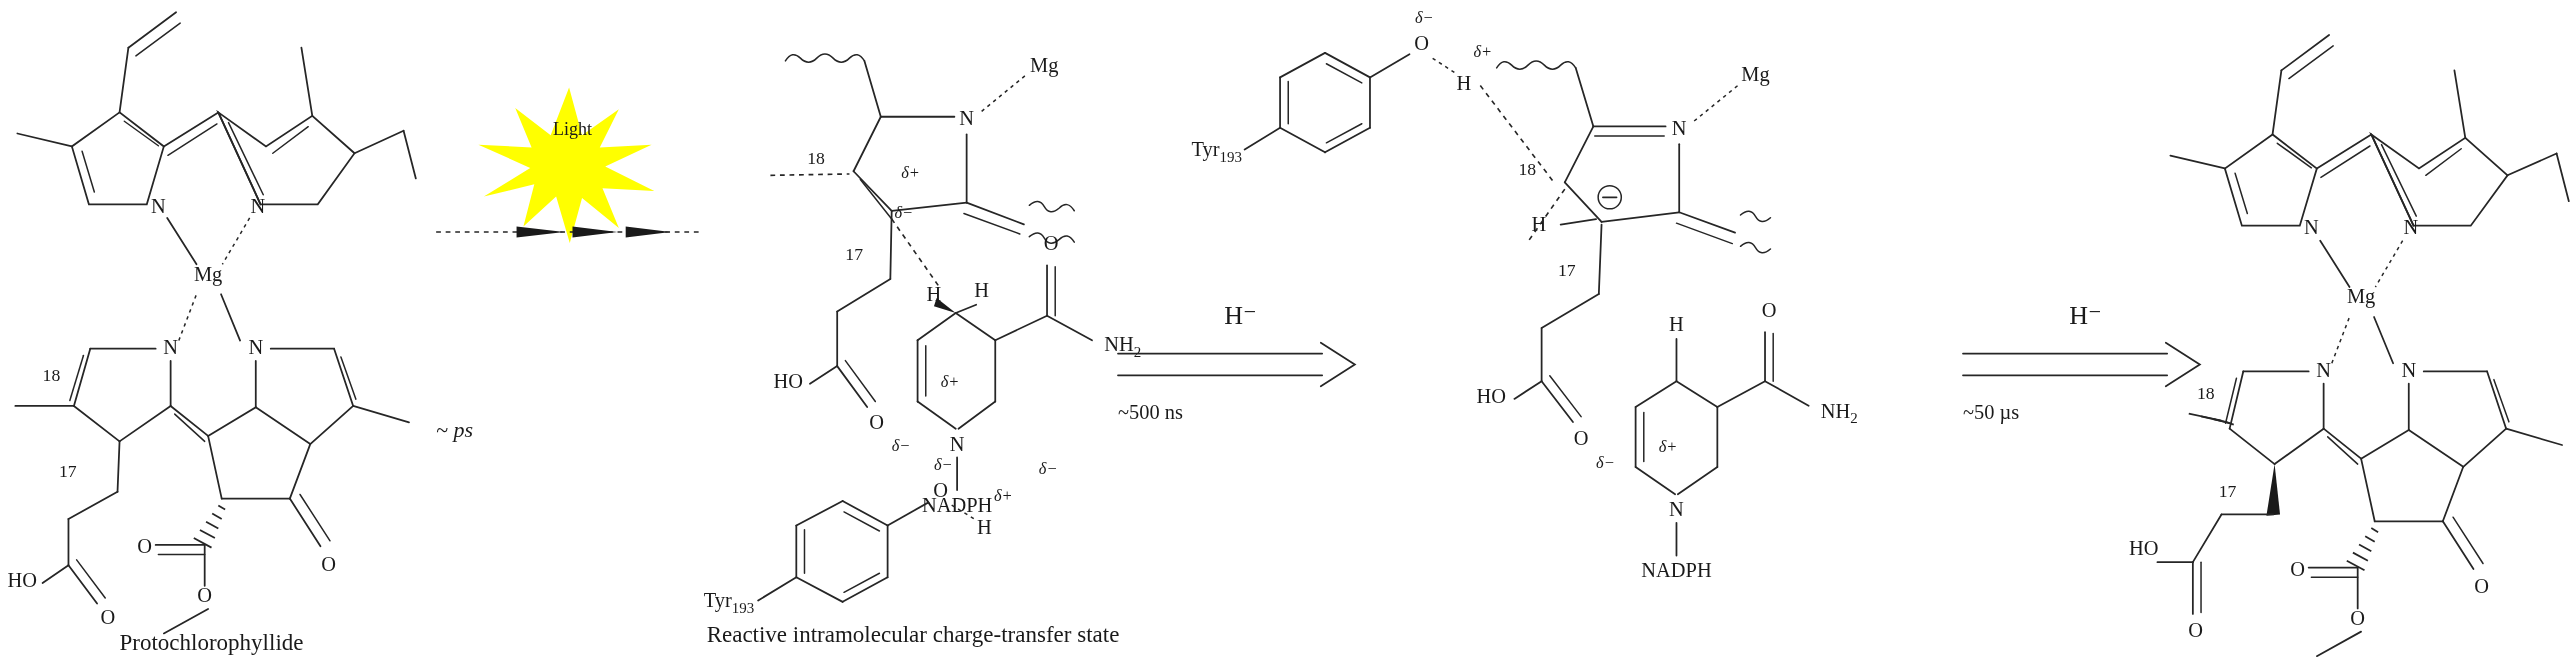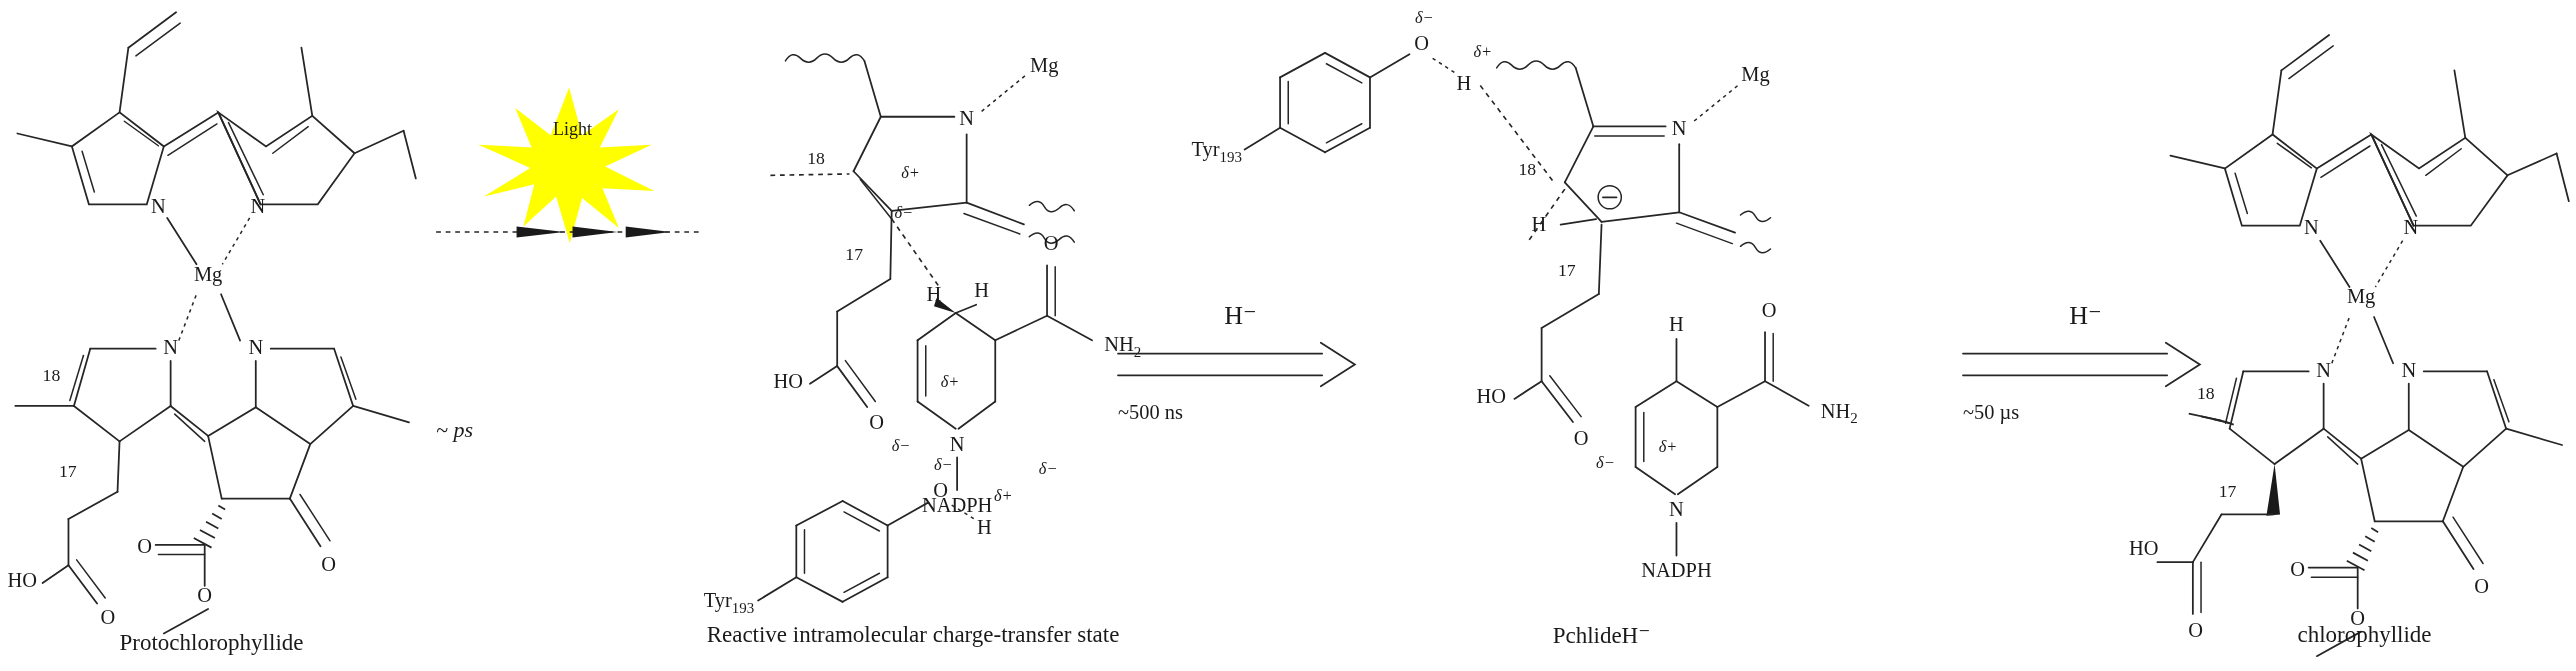--- a/index.html
+++ b/index.html
@@ -328,21 +328,20 @@
         <text class="at" x="470" y="808" text-anchor="middle">NADPH</text>
         <path class="bond" d="M530 558 L600 520"></path>
         <path class="bond" d="M600 520 L600 448"></path>
         <path class="bondT" d="M612 520 L612 450"></path>
         <text class="at" x="606" y="426" text-anchor="middle">O</text>
         <path class="bond" d="M600 520 L664 556"></path>
         <text class="at" x="682" y="574" text-anchor="start">NH<tspan class="atS" dy="8">2</tspan></text>
       </g>
     </svg>
   </div>
-  <div class="cap" style="left:1363px;top:622px;width:477px;">PchlideH⁻</div>
 
   <div class="panel" style="left:1963px;top:341px;">
     <svg width="245" height="55" viewBox="0 0 360 80">
       <path class="bond" d="M0 18 L300 18"></path>
       <path class="bond" d="M0 50 L300 50"></path>
       <path class="bond" d="M298 2 L348 34 L298 66"></path>
     </svg>
   </div>
   <div class="arrowlabel" style="left:1963px;top:300px;width:245px;text-align:center;font-size:26px;">H⁻</div>
   <div class="arrowlabel" style="left:1963px;top:401px;width:245px;font-size:20.4px;">~50 µs</div>
@@ -430,16 +429,15 @@
         <text class="at" x="-14" y="786" text-anchor="middle">HO</text>
         <path class="bond" d="M58 796 L6 796"></path>
         <path class="bond" d="M58 796 L58 872"></path>
         <path class="bondT" d="M70 796 L70 870"></path>
         <text class="at" x="62" y="906" text-anchor="middle">O</text>
         <text class="num" x="64" y="556">18</text>
         <text class="num" x="96" y="700">17</text>
       </g>
     </svg>
   </div>
-  <div class="cap" style="left:2153px;top:622px;width:423px;">chlorophyllide</div>
 
 </div>
 
 
 </body></html>

